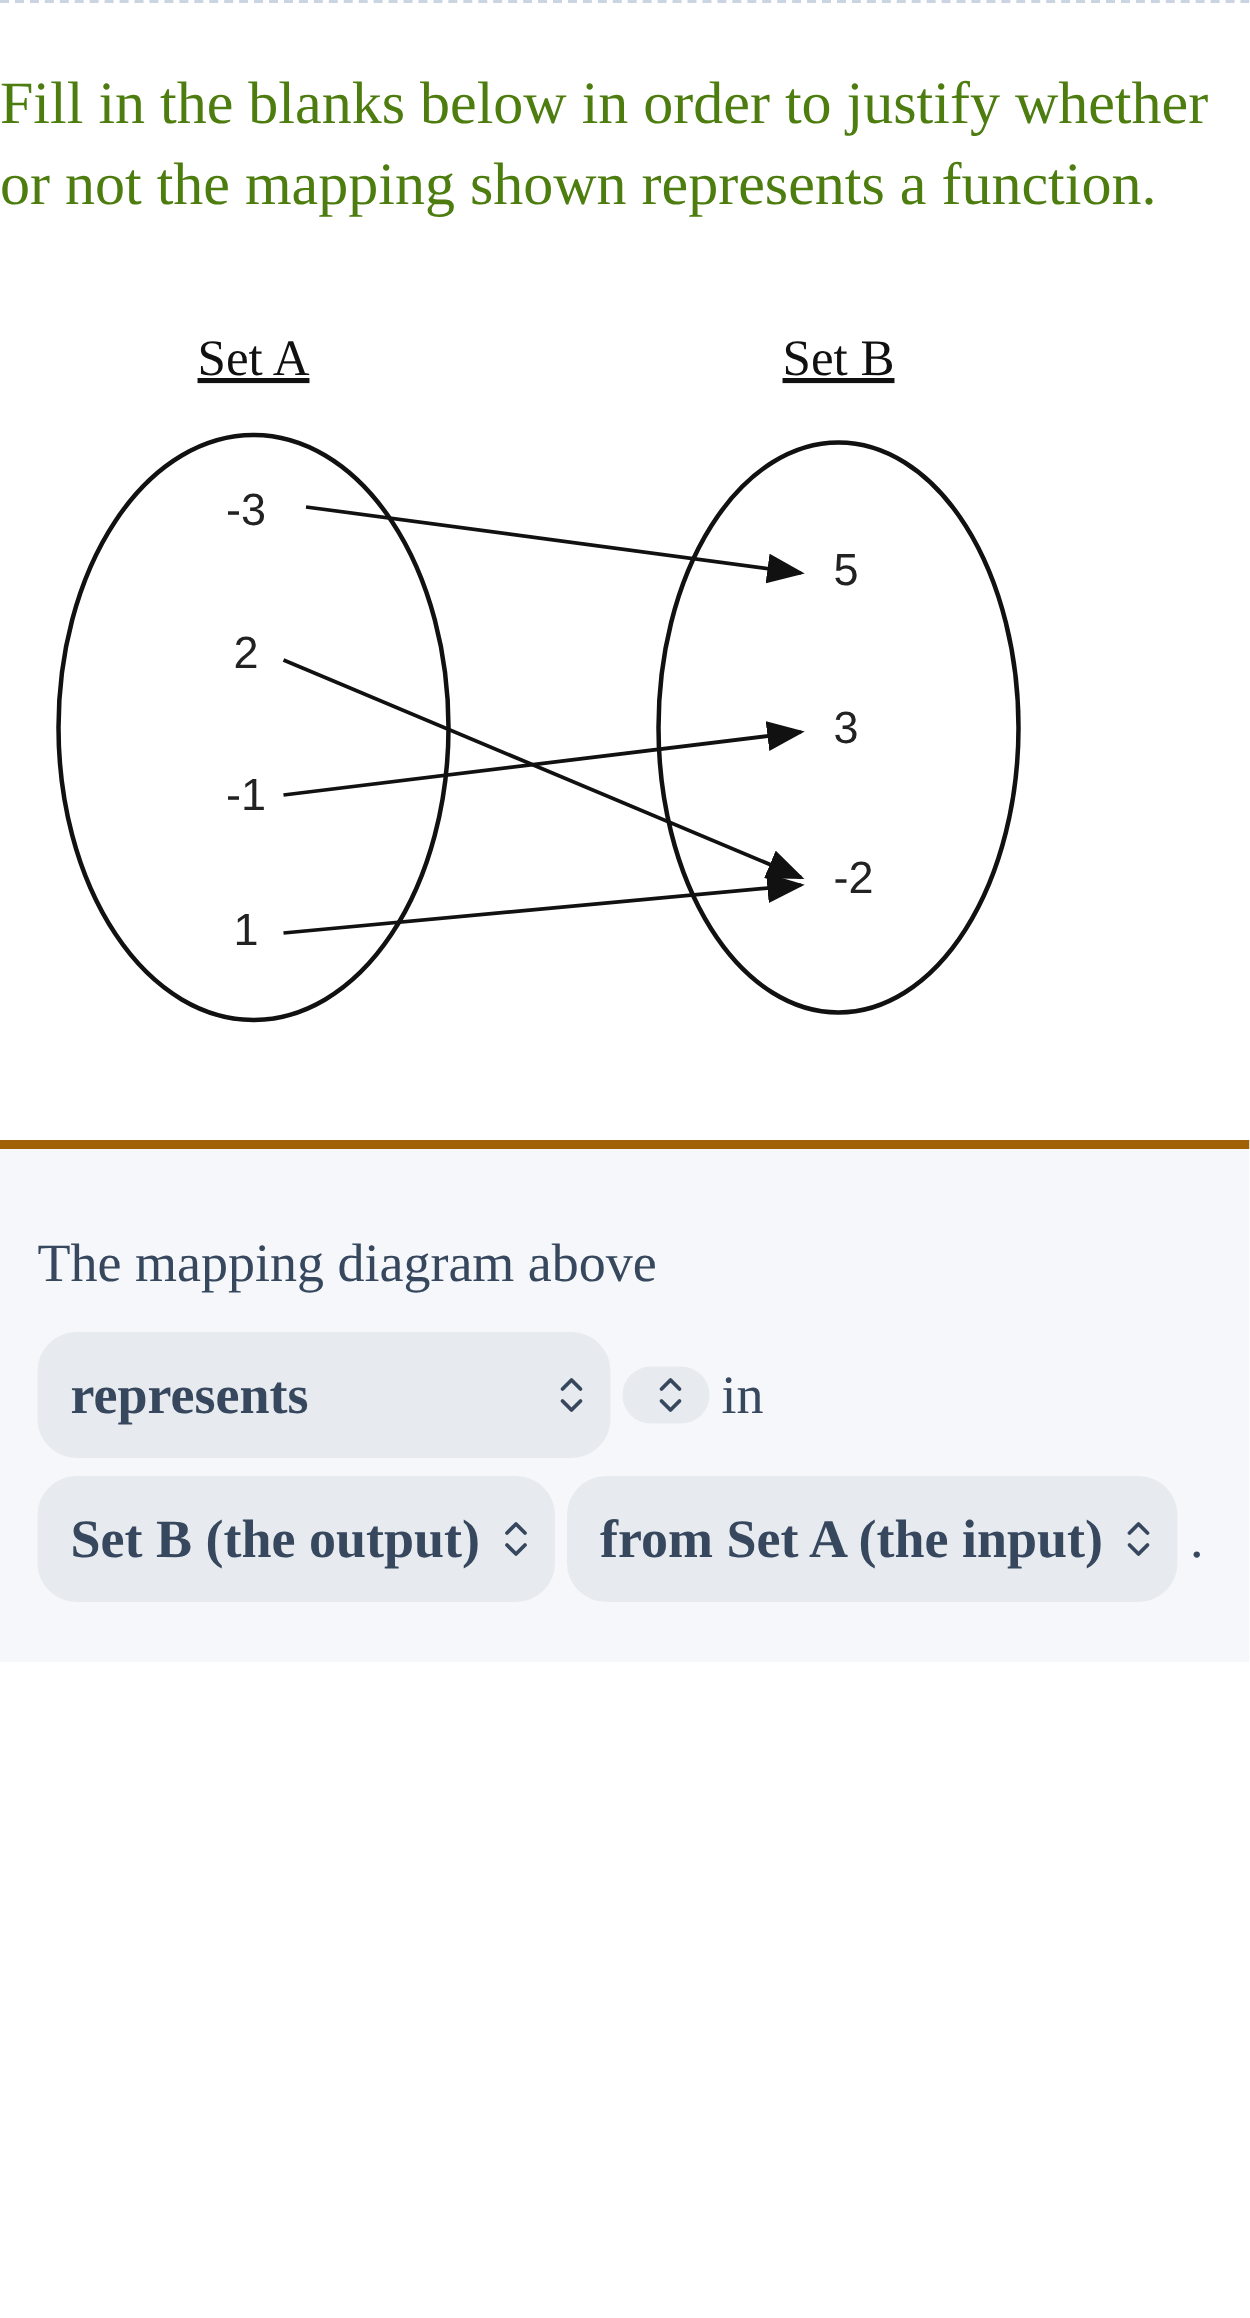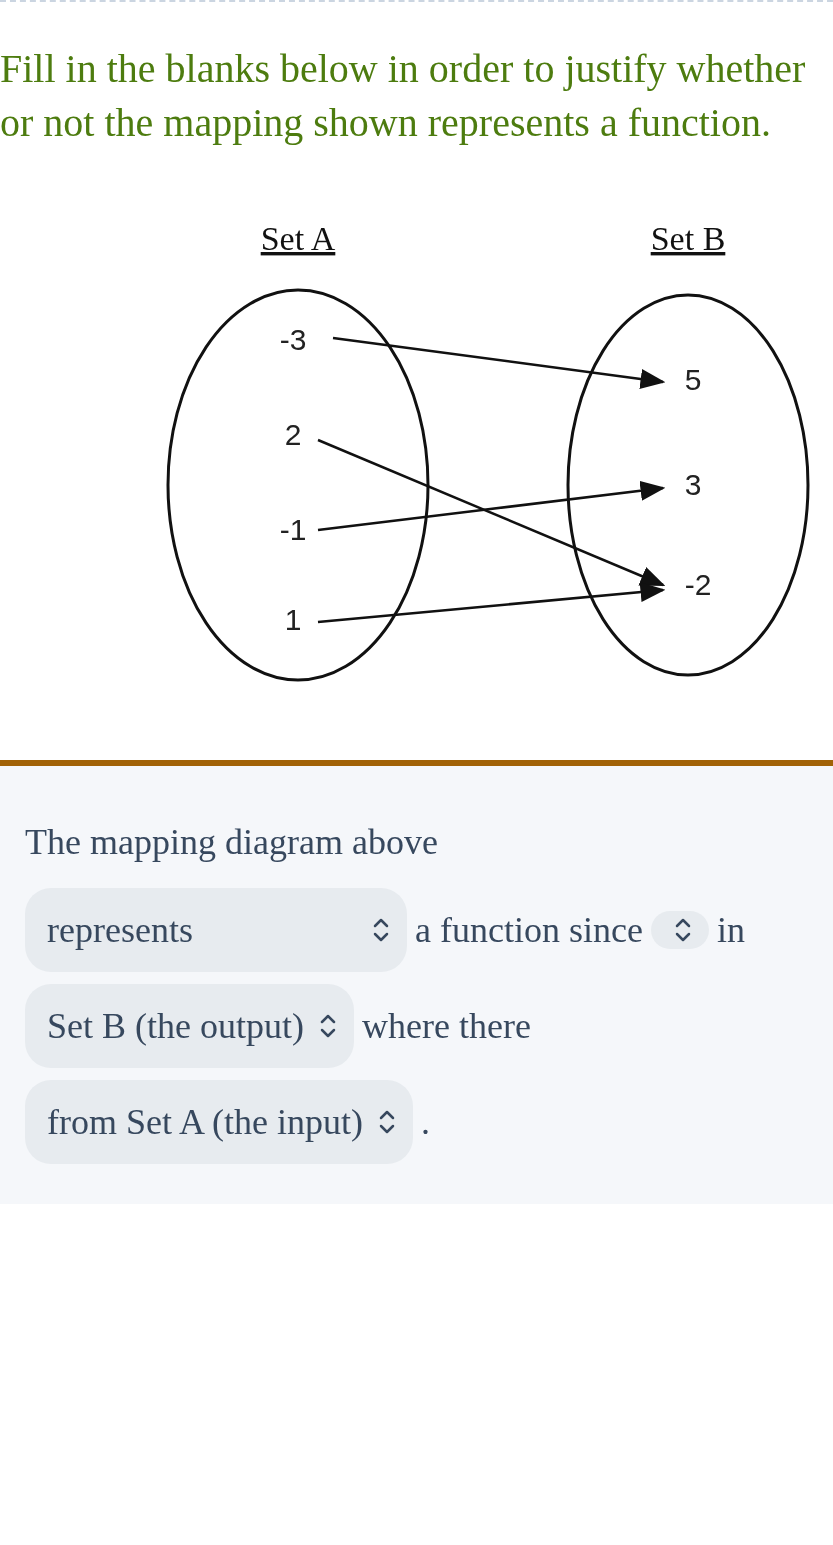--- a/index.html
+++ b/index.html
@@ -16,22 +16,22 @@
   }
   .question-text {
     font-size: 40px;
     line-height: 1.35;
     color: #4d7c0f;
     padding: 0 0 50px 0;
   }
   .diagram-wrap {
     width: 100%;
     display: flex;
-    justify-content: flex-end;
-    padding: 10px 0 50px 14px;
+    justify-content: flex-start;
+    padding: 10px 0 50px 4px;
   }
   svg { display: block; }
   .set-label {
     font-family: Georgia, serif;
     font-size: 34px;
     fill: #111;
     text-decoration: underline;
   }
   .val-text {
     font-family: -apple-system, BlinkMacSystemFont, "Segoe UI", Arial, sans-serif;
@@ -61,20 +61,21 @@
   .dropdown {
     display: inline-flex;
     align-items: center;
     background: #e7ebef;
     border-radius: 26px;
     padding: 6px 16px 6px 22px;
     font-size: 36px;
     color: #37485e;
     white-space: nowrap;
     cursor: pointer;
+    font-weight: bold;
   }
   .dropdown .dd-label { margin-right: 14px; }
   .dropdown.fixed-w .dd-label { min-width: 310px; display: inline-block; }
   .chev {
     display: inline-block;
     flex-shrink: 0;
   }
   .chev svg { display: block; }
   .plain { white-space: nowrap; }
 </style>
@@ -123,42 +124,40 @@
   <div class="flow">
     <span class="dropdown fixed-w">
       <span class="dd-label">represents</span>
       <span class="chev">
         <svg width="20" height="26" viewBox="0 0 20 26">
             <path d="M4 9 L10 3 L16 9" stroke="#37485e" stroke-width="2.5" fill="none" stroke-linecap="round" stroke-linejoin="round"></path>
             <path d="M4 17 L10 23 L16 17" stroke="#37485e" stroke-width="2.5" fill="none" stroke-linecap="round" stroke-linejoin="round"></path>
           </svg>
       </span>
     </span>
-    <span class="plain">a function since</span>
 
     <span class="dropdown">
       <span class="chev">
         <svg width="20" height="26" viewBox="0 0 20 26">
             <path d="M4 9 L10 3 L16 9" stroke="#37485e" stroke-width="2.5" fill="none" stroke-linecap="round" stroke-linejoin="round"></path>
             <path d="M4 17 L10 23 L16 17" stroke="#37485e" stroke-width="2.5" fill="none" stroke-linecap="round" stroke-linejoin="round"></path>
           </svg>
       </span>
     </span>
     <span class="plain">in</span>
 
     <span class="dropdown">
       <span class="dd-label">Set B (the output)</span>
       <span class="chev">
         <svg width="20" height="26" viewBox="0 0 20 26">
             <path d="M4 9 L10 3 L16 9" stroke="#37485e" stroke-width="2.5" fill="none" stroke-linecap="round" stroke-linejoin="round"></path>
             <path d="M4 17 L10 23 L16 17" stroke="#37485e" stroke-width="2.5" fill="none" stroke-linecap="round" stroke-linejoin="round"></path>
           </svg>
       </span>
     </span>
-    <span class="plain">where there</span>
 
 
     <span class="dropdown">
       <span class="dd-label">from Set A (the input)</span>
       <span class="chev">
         <svg width="20" height="26" viewBox="0 0 20 26">
             <path d="M4 9 L10 3 L16 9" stroke="#37485e" stroke-width="2.5" fill="none" stroke-linecap="round" stroke-linejoin="round"></path>
             <path d="M4 17 L10 23 L16 17" stroke="#37485e" stroke-width="2.5" fill="none" stroke-linecap="round" stroke-linejoin="round"></path>
           </svg>
       </span>

